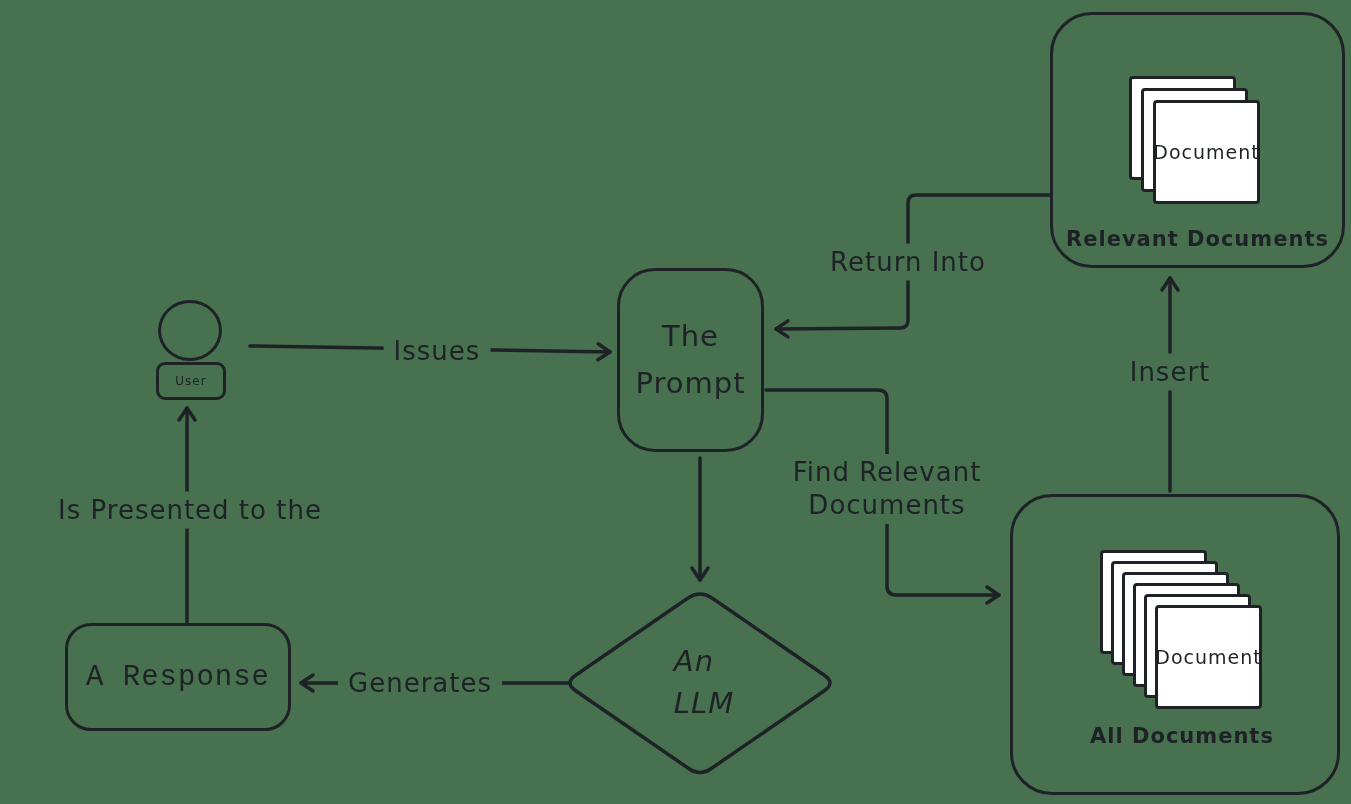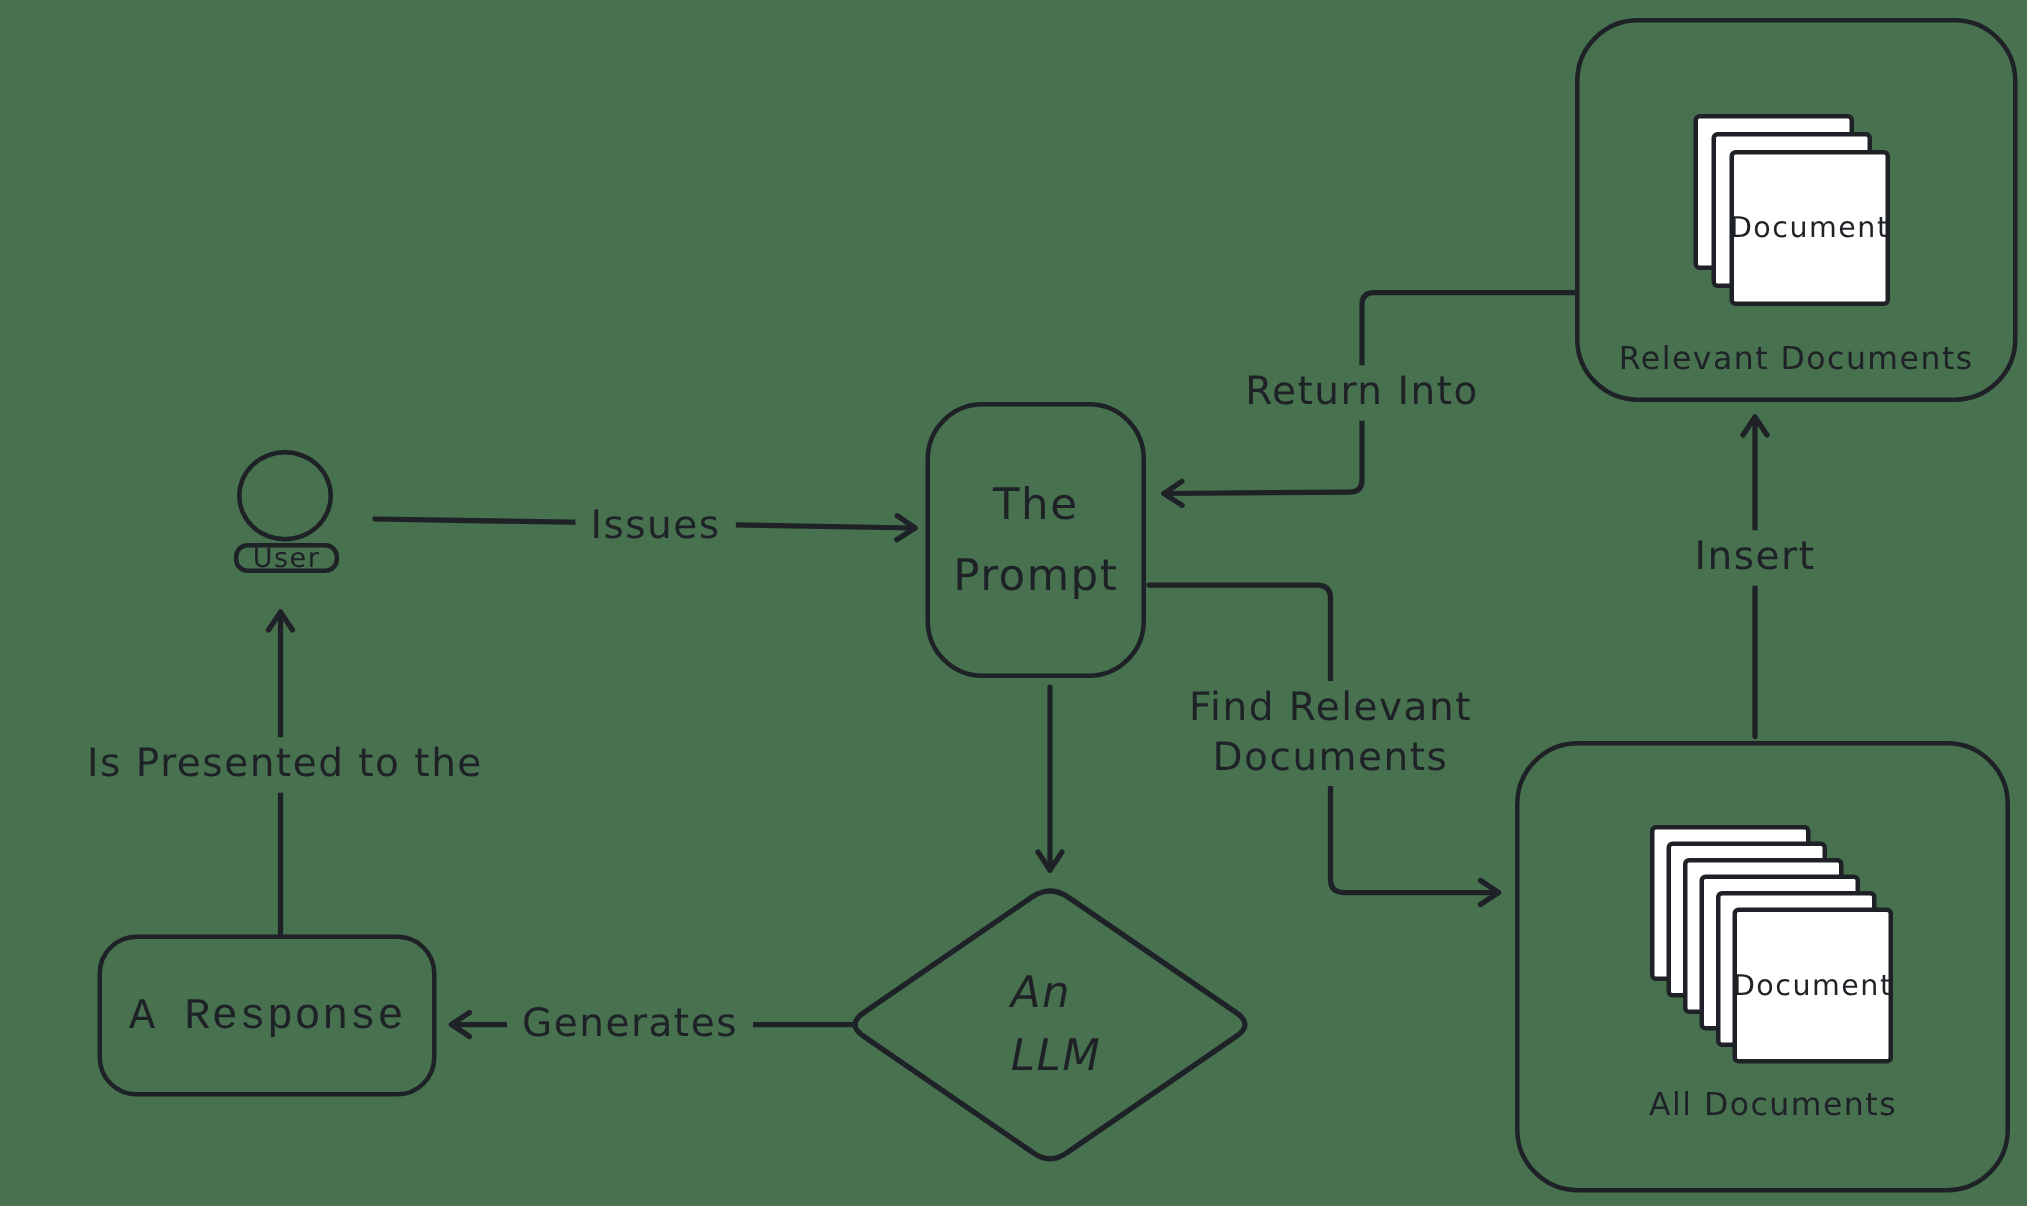--- a/index.html
+++ b/index.html
@@ -22,36 +22,36 @@
     color:var(--stroke);background:transparent;letter-spacing:1px;
   }
   #prompt-node{left:617px;top:268px;width:147px;height:184px;border-radius:38px;
     font-size:29px;line-height:47px;}
   #response-node{left:65px;top:623px;width:226px;height:108px;border-radius:26px;
     font-size:29px;font-family:Liberation Mono, monospace;}
   #relevant-container{left:1050px;top:12px;width:295px;height:256px;border-radius:42px;}
   #all-container{left:1010px;top:494px;width:330px;height:301px;border-radius:42px;}
   .container-label{
     position:absolute;left:0;right:0;text-align:center;font-size:21px;
-    color:var(--stroke);letter-spacing:1px;
+    color:var(--stroke);letter-spacing:1px;font-weight:bold;
   }
   #relevant-label{bottom:14px;}
   #all-label{bottom:44px;padding-left:14px;}
   .doc-stack{position:absolute;}
   #relevant-stack{left:76px;top:61px;width:131px;height:129px;}
   #all-stack{left:87px;top:53px;width:162px;height:159px;}
   .doc-card{
     position:absolute;width:107px;height:104px;background:var(--card-fill);
     border:3px solid var(--stroke);border-radius:4px;box-sizing:border-box;
     display:flex;align-items:center;justify-content:center;font-size:19px;
     color:var(--stroke);letter-spacing:1px;
   }
   #user-head{left:158px;top:300px;width:64px;height:61px;border-radius:50%;}
-  #user-label-box{left:156px;top:362px;width:70px;height:20px;border-radius:9px;
-    font-size:18px;}
+  #user-label-box{left:156px;top:362px;width:70px;height:38px;border-radius:9px;
+    font-size:12px;}
   #llm-text{
     position:absolute;left:704px;top:682px;transform:translate(-50%,-50%);
     font-size:29px;line-height:42px;font-style:italic;text-align:left;
     color:var(--stroke);letter-spacing:1px;
   }
   .edge-label{
     position:absolute;transform:translate(-50%,-50%);background:var(--background);
     color:var(--stroke);font-size:26px;padding:2px 10px;white-space:nowrap;
     text-align:center;letter-spacing:1px;line-height:33px;
   }

